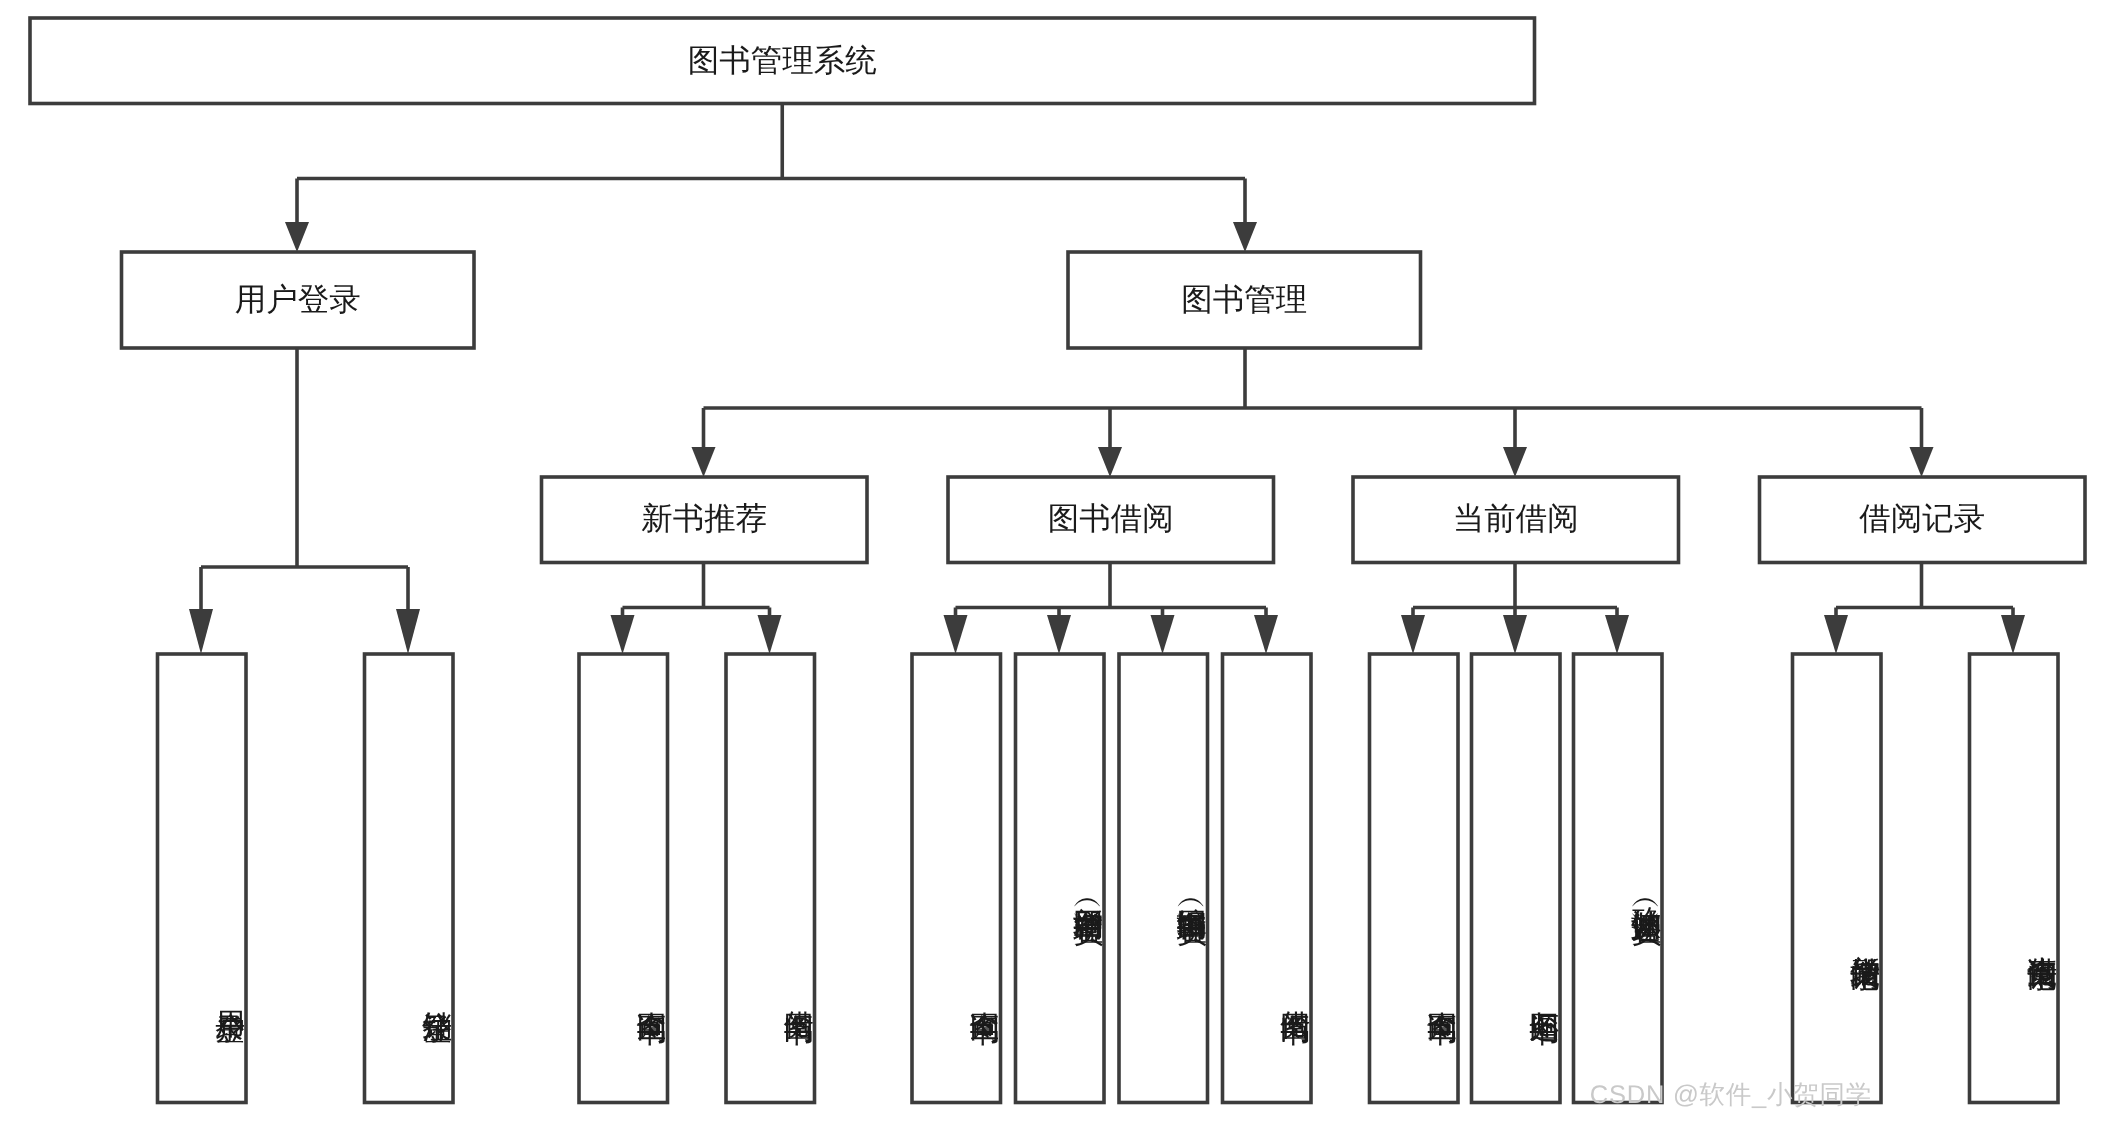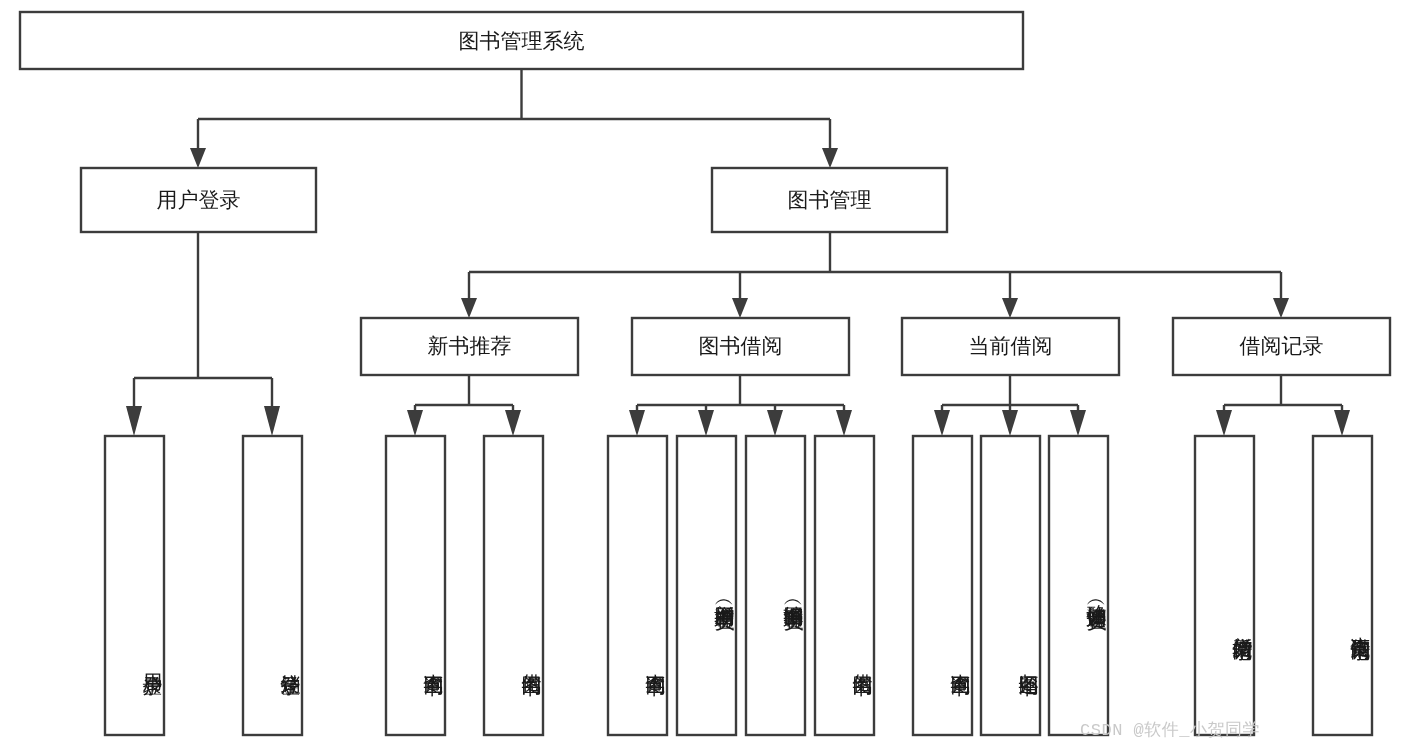--- a/index.html
+++ b/index.html
@@ -64,23 +64,23 @@
     font-family: "Liberation Sans", "DejaVu Sans", sans-serif;
     font-size: 20px;
     line-height: 1.12;
     letter-spacing: 1px;
     color: #1a1a1a;
     white-space: nowrap;
     pointer-events: none;
   }
   .watermark {
     position: absolute;
-    right: 10px;
+    right: 22px;
     bottom: 6px;
-    font-family: Liberation Mono, monospace;
+    font-family: Liberation Sans, sans-serif;
     font-size: 17px;
     color: #c9c9c9;
     letter-spacing: 0.5px;
     white-space: nowrap;
     margin-top: 41px;
   }
 </style>
 </head>
 <body>
 

